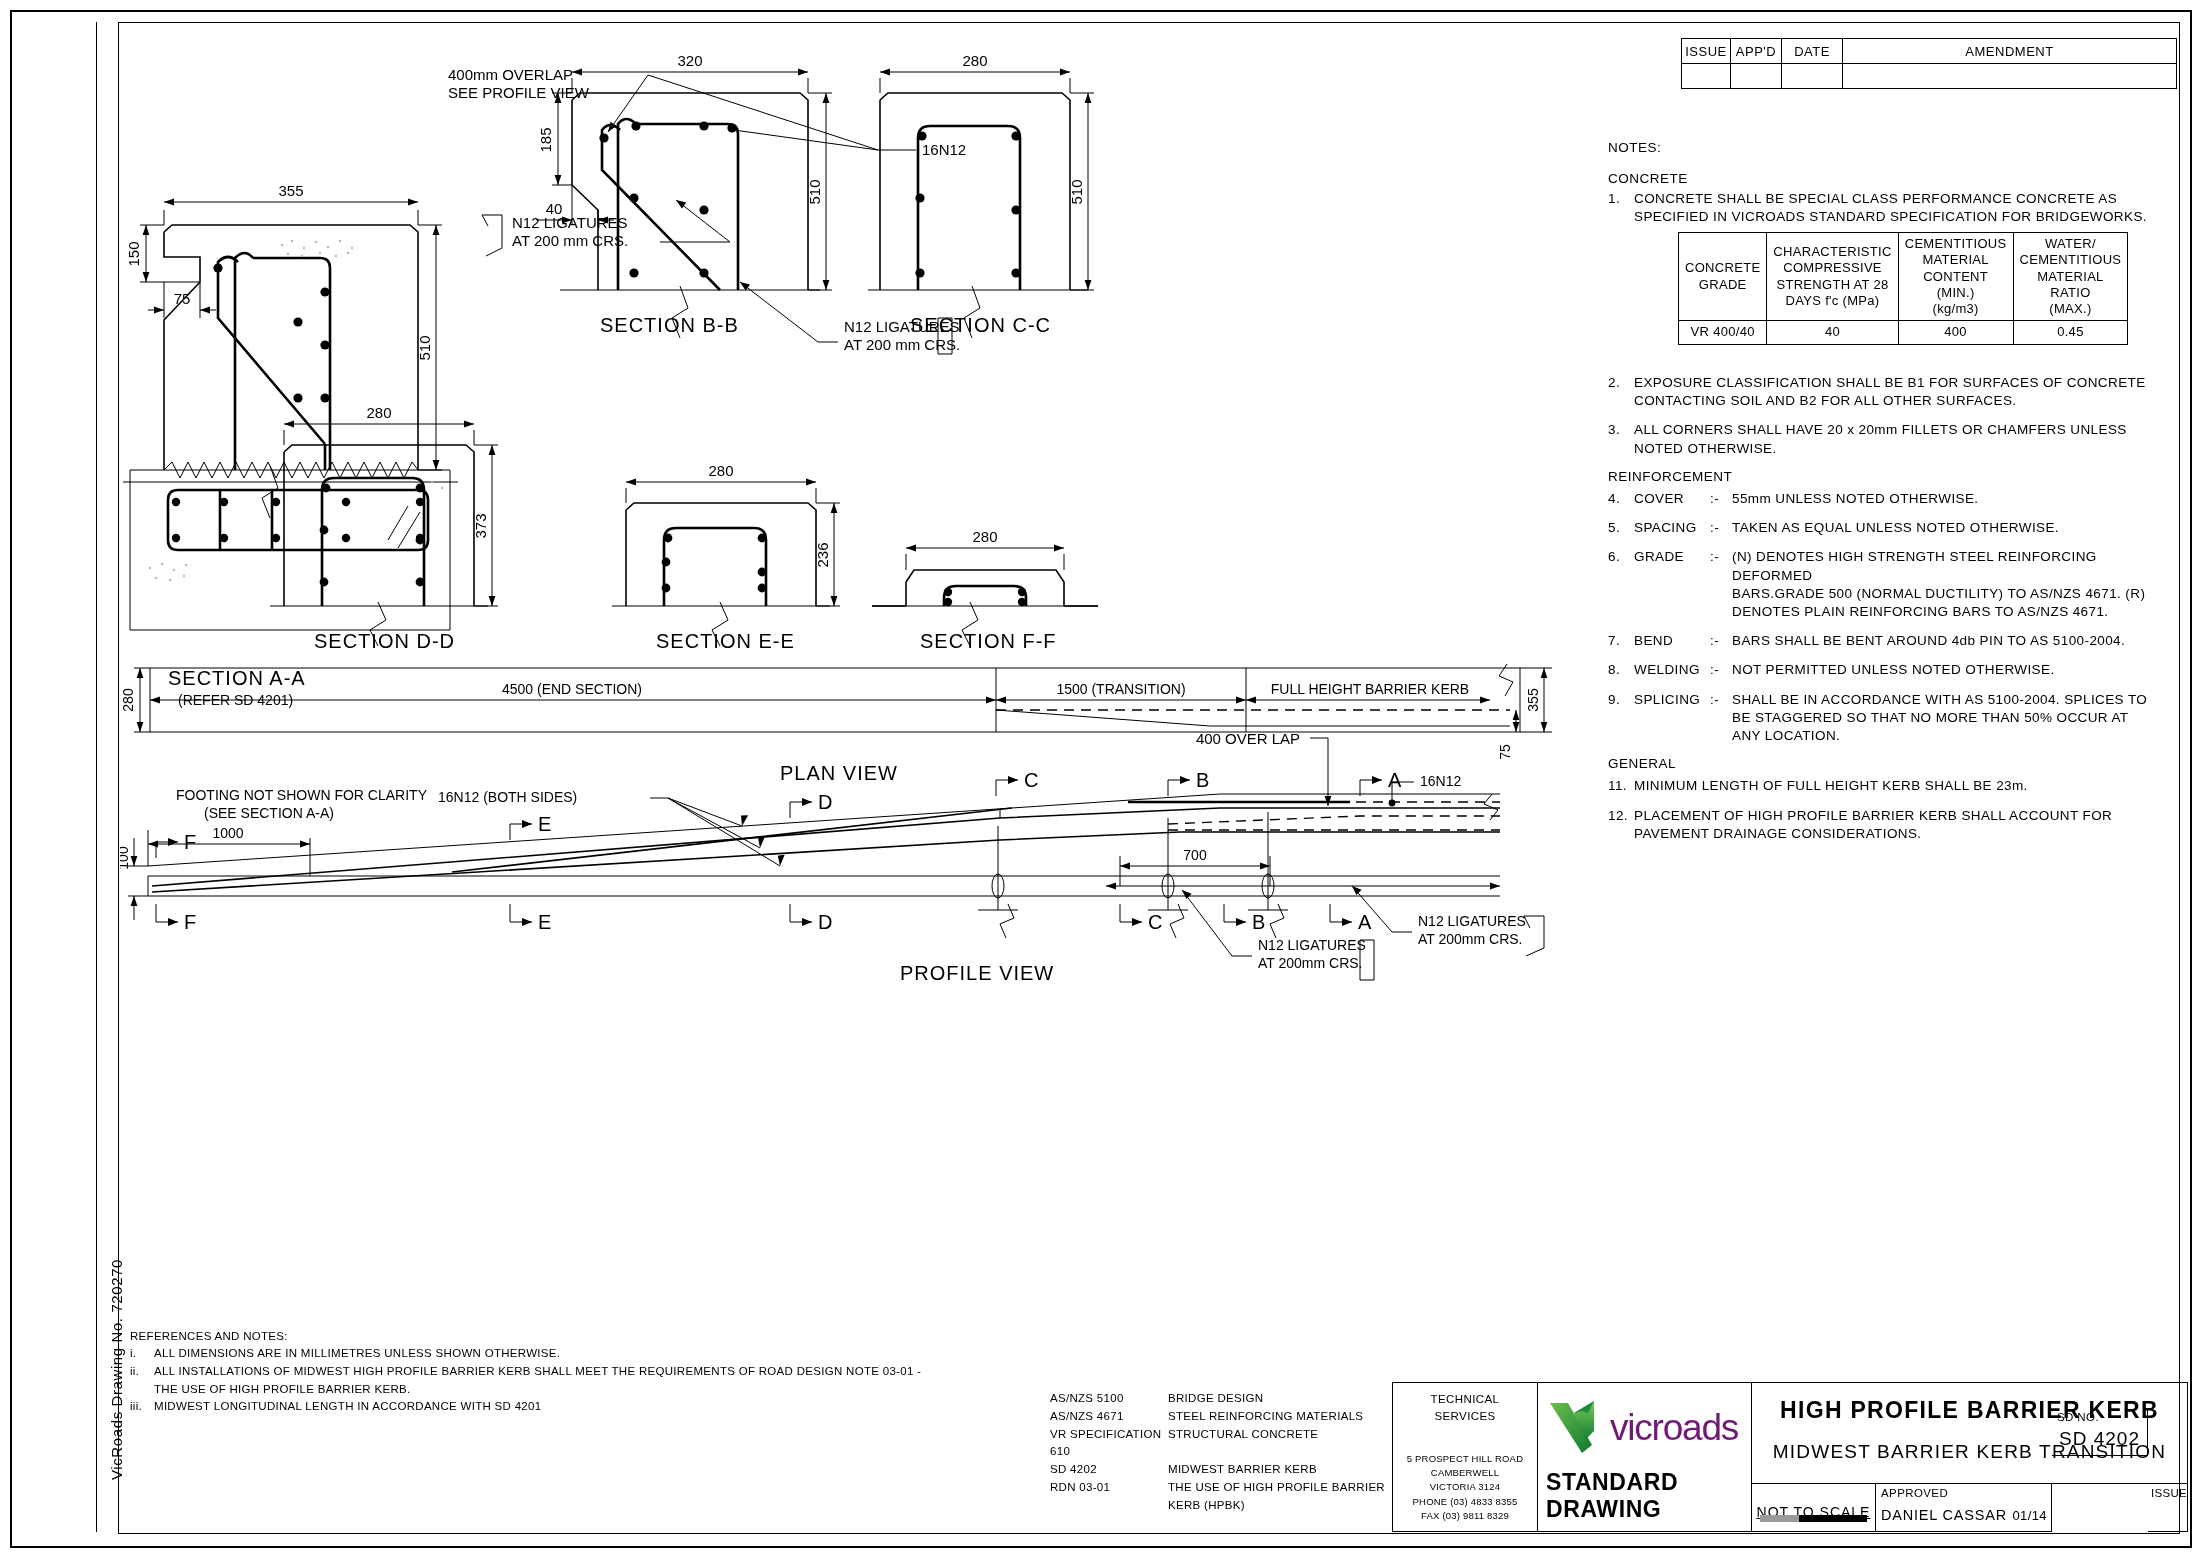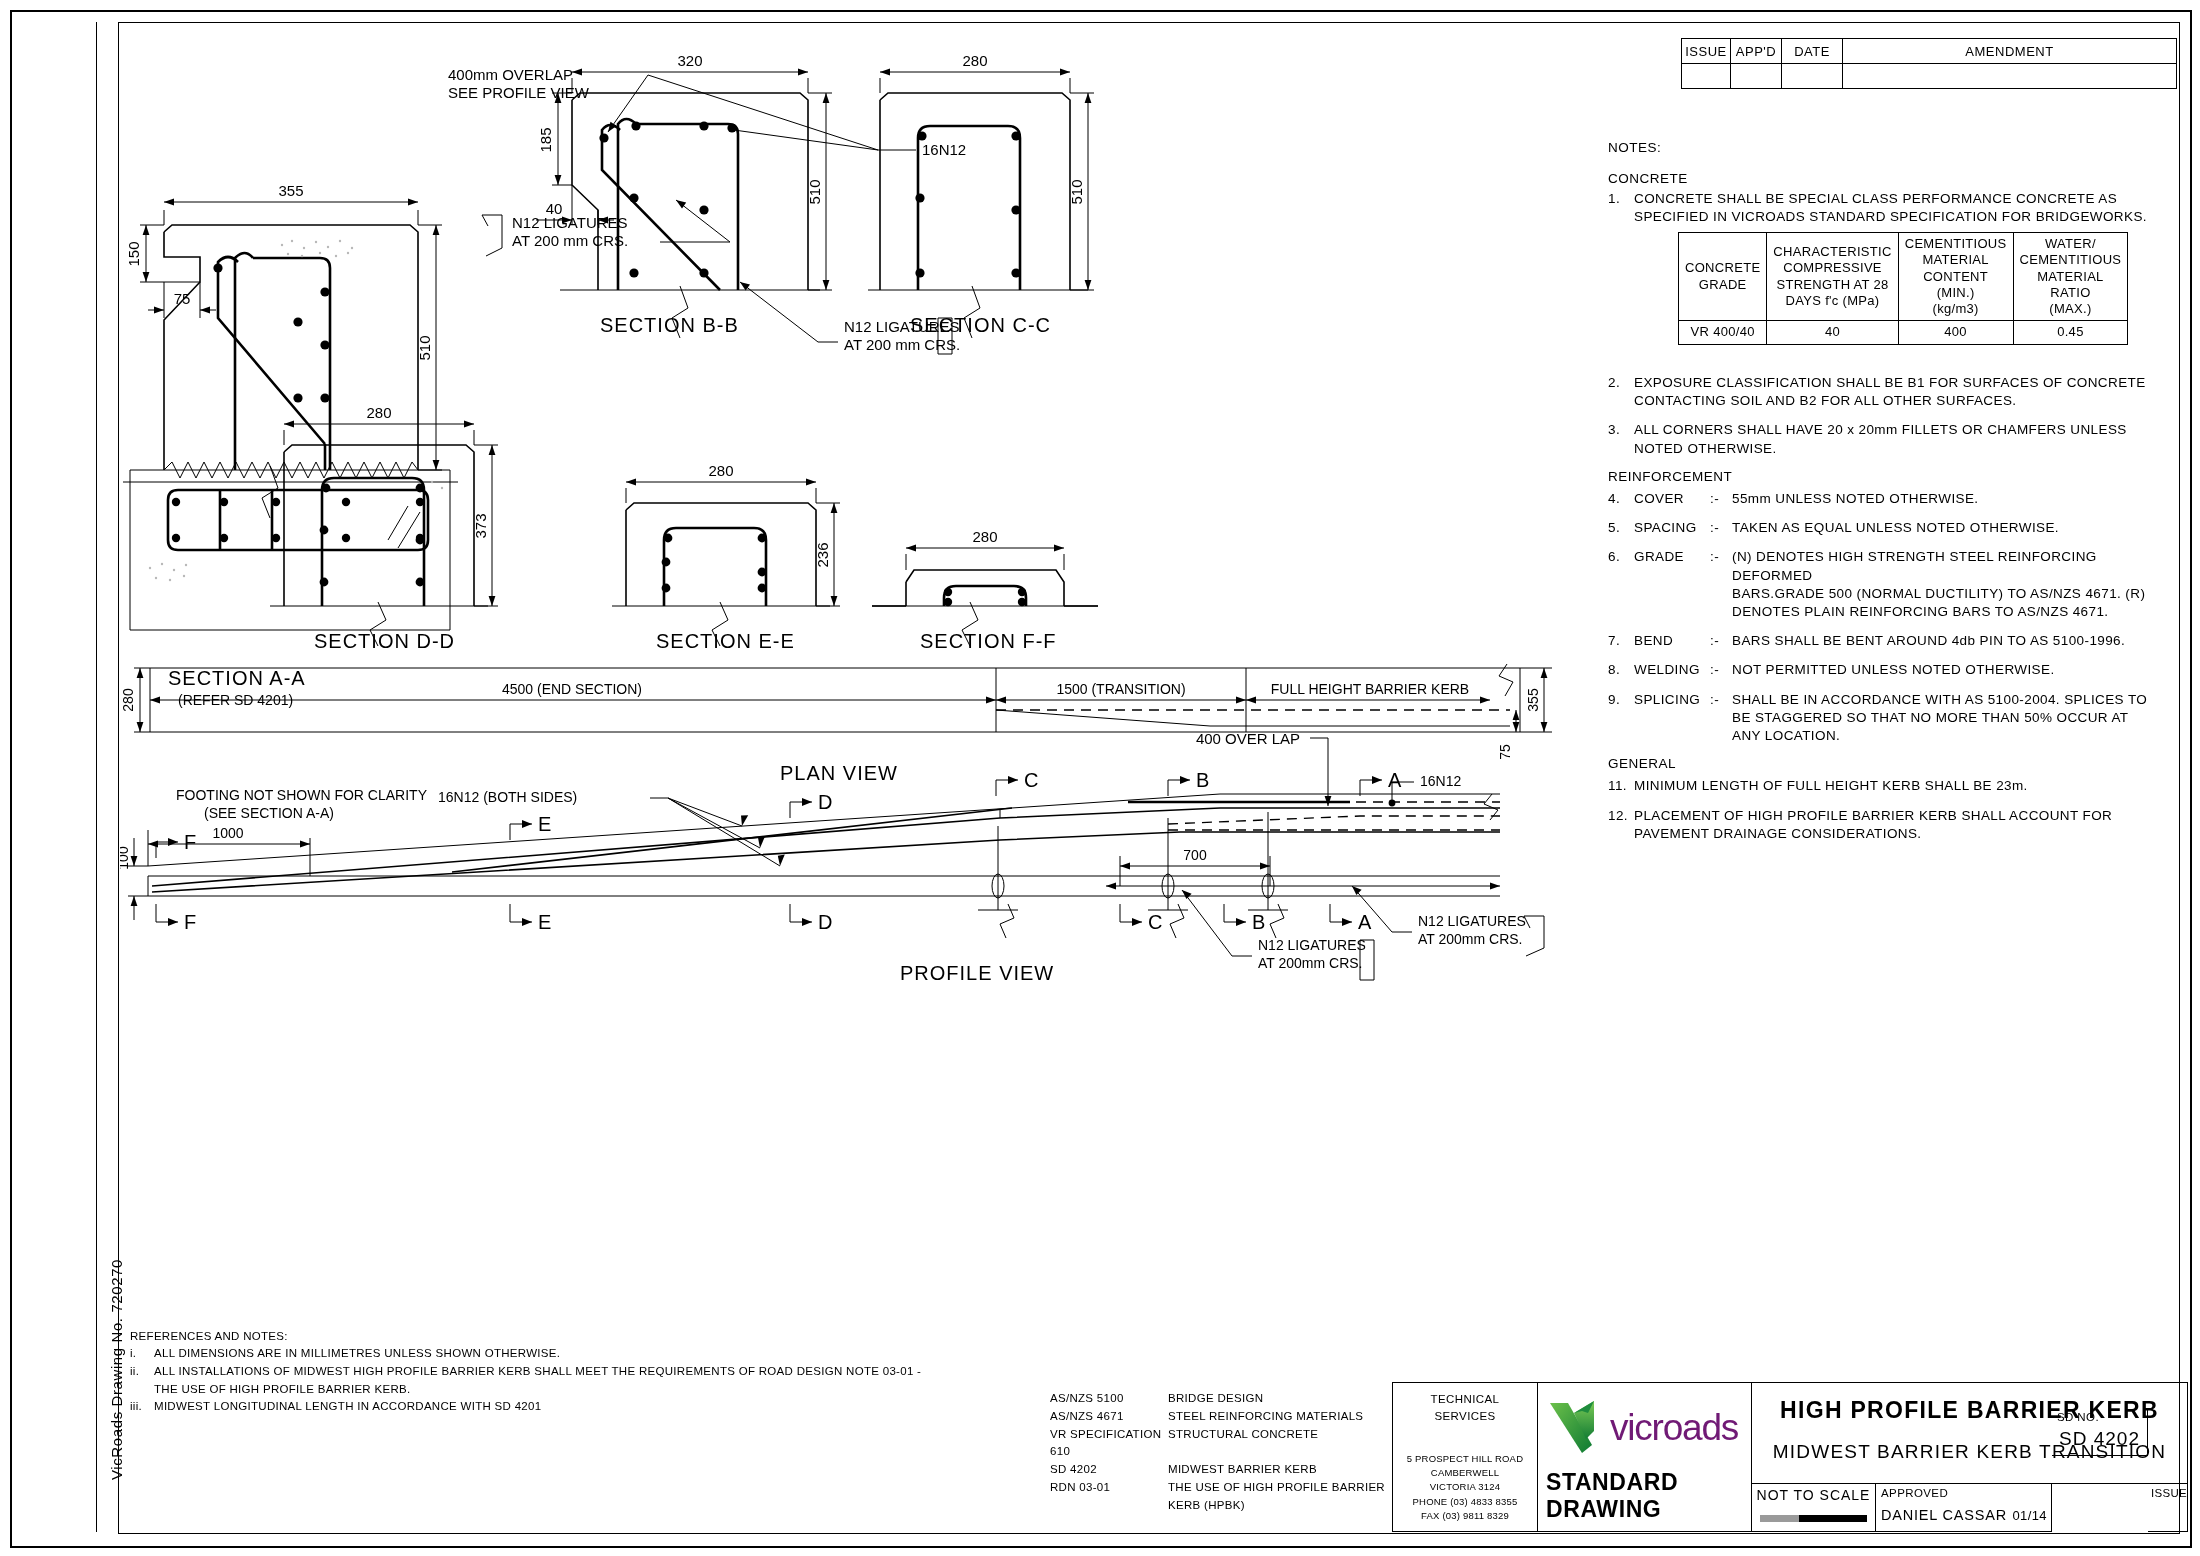--- a/index.html
+++ b/index.html
@@ -159,21 +159,21 @@
             <div>(N) DENOTES HIGH STRENGTH STEEL REINFORCING DEFORMED</div>
             <div>BARS.GRADE 500 (NORMAL DUCTILITY) TO AS/NZS 4671.   (R)</div>
             <div>DENOTES PLAIN REINFORCING BARS TO AS/NZS 4671.</div>
           </div>
         </div>
         <div class="note-row">
           <div class="note-num">7.</div>
           <div class="note-key">BEND</div>
           <div class="note-colon">:-</div>
           <div class="note-body">
-            <div>BARS SHALL BE BENT AROUND 4db PIN TO AS 5100-1996.</div>
+            <div>BARS SHALL BE BENT AROUND 4db PIN TO AS 5100-2004.</div>
           </div>
         </div>
         <div class="note-row">
           <div class="note-num">8.</div>
           <div class="note-key">WELDING</div>
           <div class="note-colon">:-</div>
           <div class="note-body">
             <div>NOT PERMITTED UNLESS NOTED OTHERWISE.</div>
           </div>
         </div>
@@ -767,21 +767,21 @@
     </div>
     <div style="position:absolute;left:8px;bottom:8px;font-size:23px;font-weight:bold;letter-spacing:0.6px;">STANDARD DRAWING</div>
   </div>
 
   <div class="tb" style="left:1752px;top:1382px;width:436px;height:102px;border-left:0;text-decoration:underline;">
     <div style="position:absolute;left:0;right:0;top:14px;text-align:center;font-size:23px;font-weight:bold;letter-spacing:1.3px;">HIGH PROFILE BARRIER KERB</div>
     <div style="position:absolute;left:0;right:0;top:58px;text-align:center;font-size:19px;letter-spacing:1.2px;">MIDWEST BARRIER KERB TRANSITION</div>
   </div>
 
   <div class="tb" style="left:1752px;top:1484px;width:124px;height:48px;border-left:0;border-top:0;">
-    <div style="position:absolute;left:0;right:0;top:3px;text-align:center;font-size:14px;letter-spacing:1px;">NOT TO SCALE</div>
+    <div style="position:absolute;left:0;right:0;top:20px;text-align:center;font-size:14px;letter-spacing:1px;text-decoration:underline;">NOT TO SCALE</div>
     <div style="position:absolute;left:8px;right:8px;top:31px;height:7px;background:#9a9a9a;">
       <div style="position:absolute;left:36%;top:0;right:0;height:7px;background:#000;"></div>
     </div>
   </div>
 
   <div class="tb" style="left:1876px;top:1484px;width:176px;height:48px;border-left:0;border-top:0;">
     <div style="position:absolute;left:5px;top:3px;font-size:11.5px;letter-spacing:0.4px;">APPROVED</div>
     <div style="position:absolute;left:5px;top:23px;font-size:14.5px;letter-spacing:0.8px;">DANIEL CASSAR</div>
     <div style="position:absolute;right:4px;top:24px;font-size:13px;letter-spacing:0.4px;">01/14</div>
   </div>

